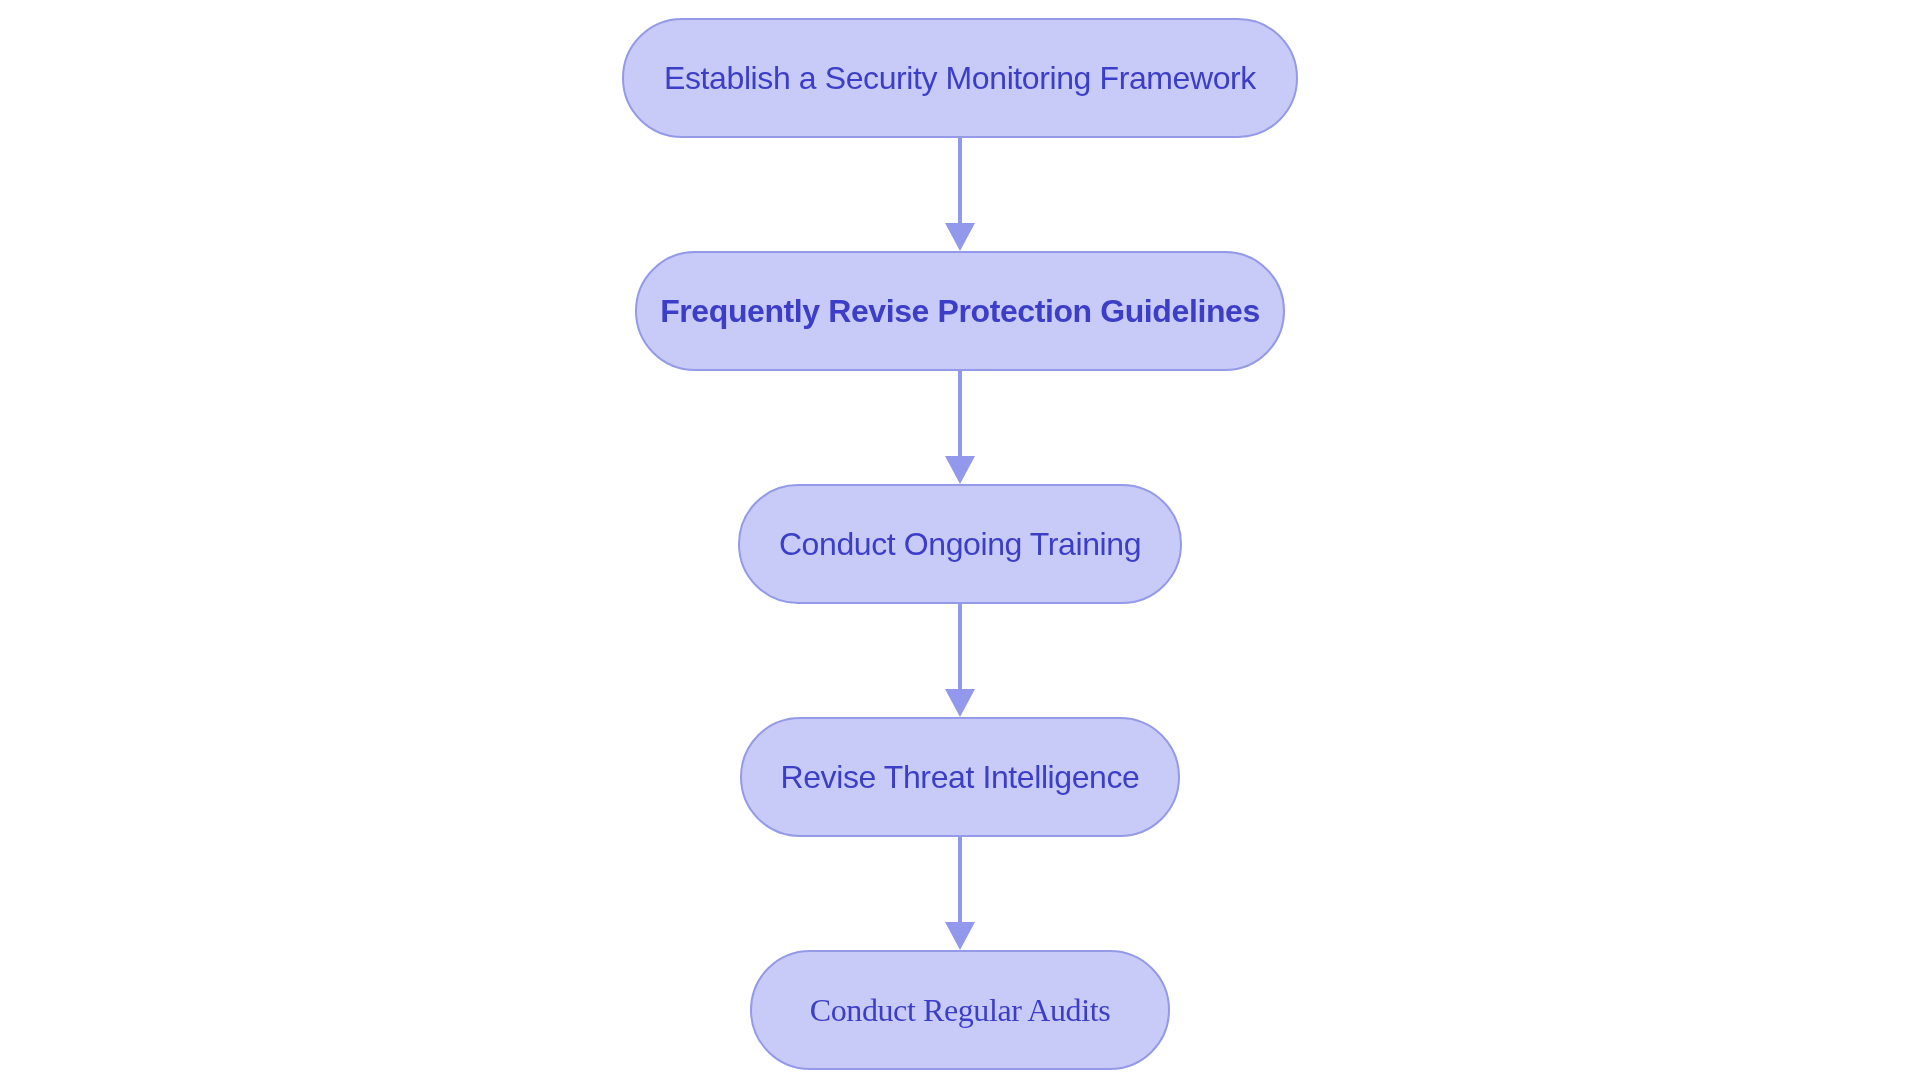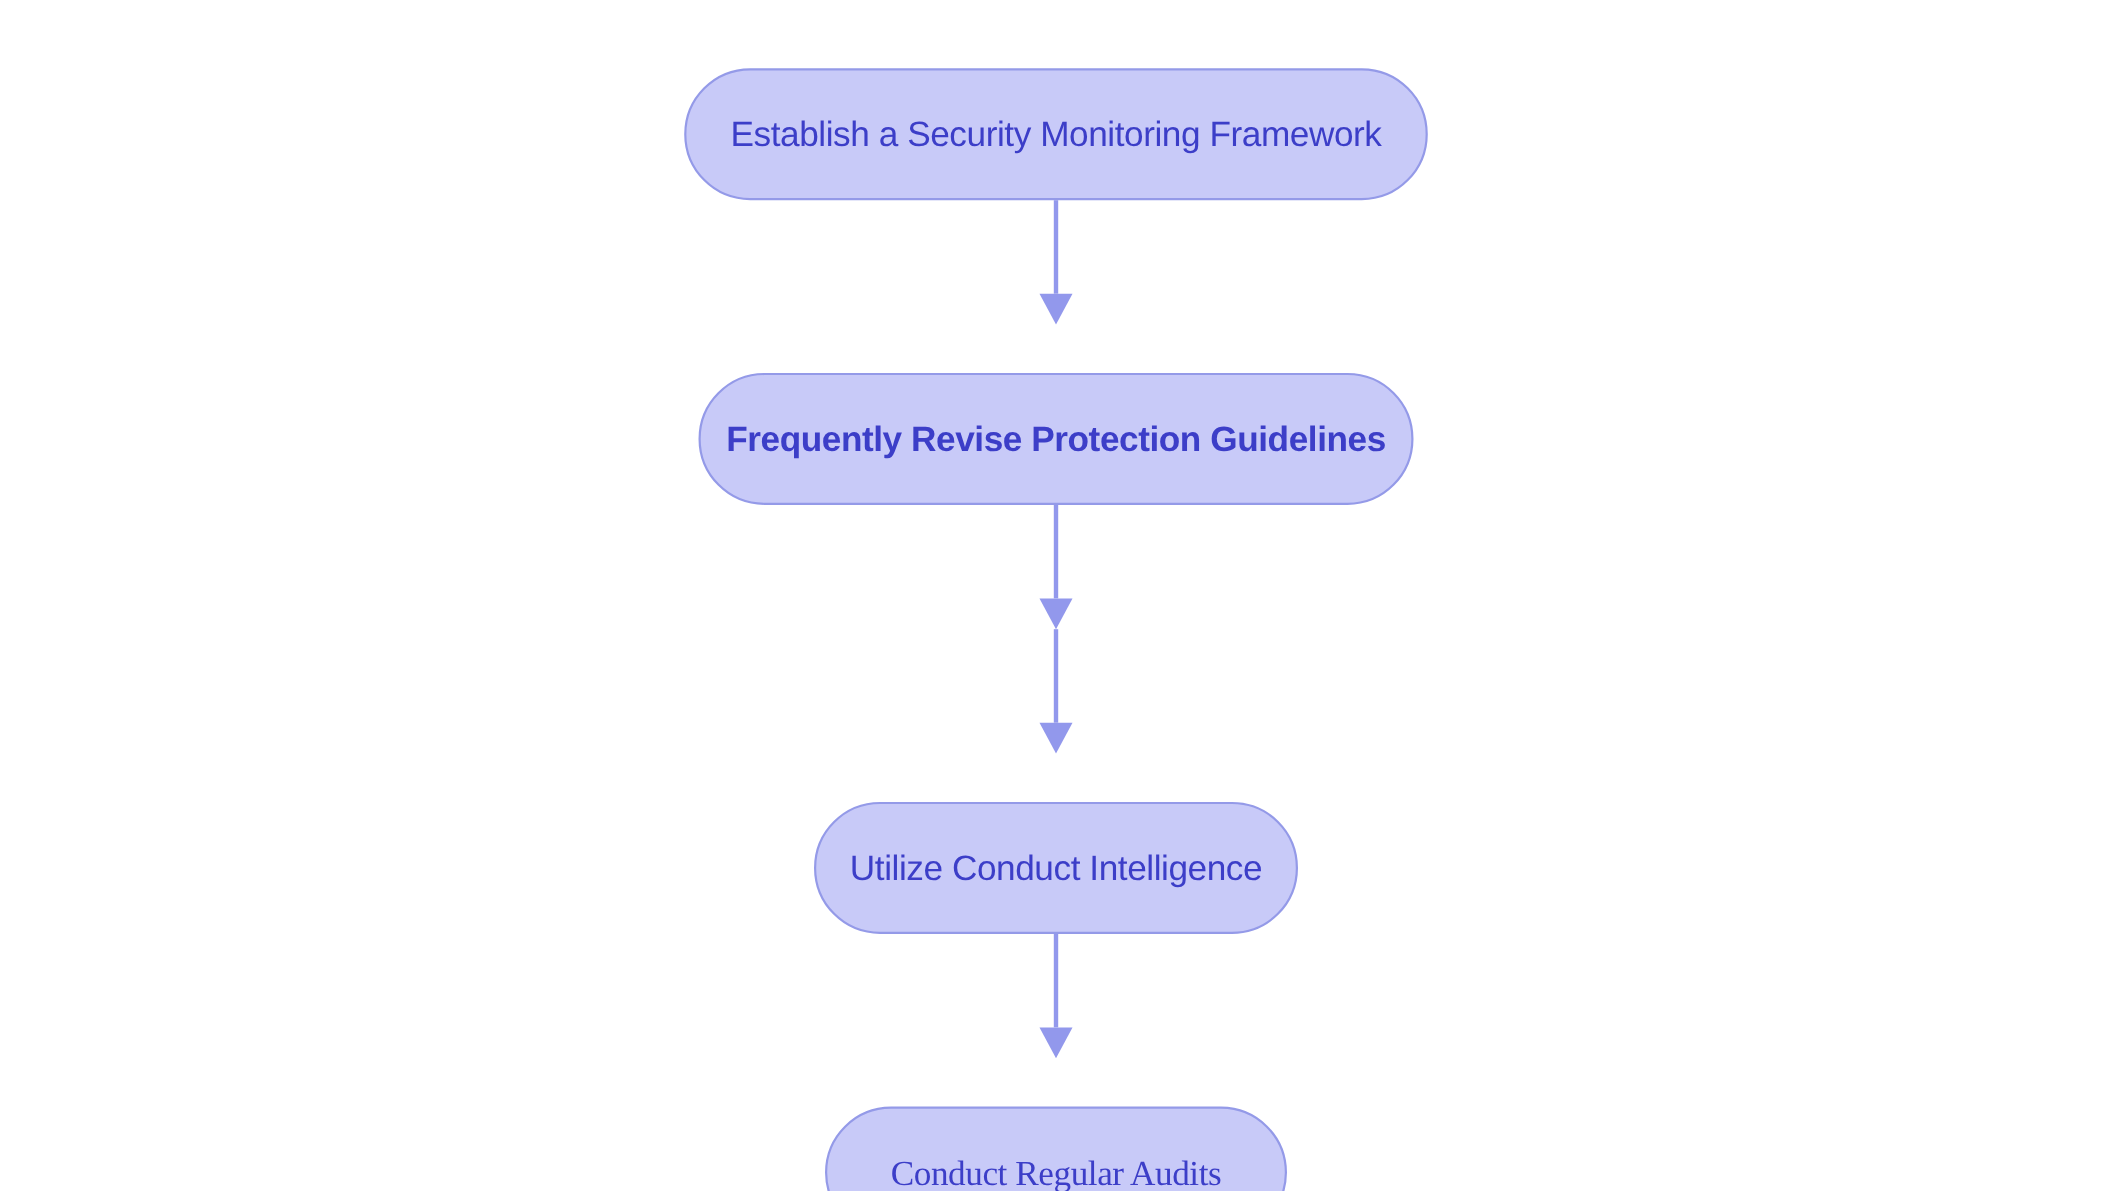--- a/index.html
+++ b/index.html
@@ -29,21 +29,20 @@
     border: 2px solid var(--node-border, #949ae8);
     color: var(--node-text, #3c3ec8);
     display: flex;
     align-items: center;
     justify-content: center;
     text-align: center;
     font-size: 32px;
     letter-spacing: -0.4px;
     white-space: nowrap;
     flex: 0 0 auto;
-    margin-top: 44px;
   }
   .node-0 { width: 676px; }
   .node-1 { width: 650px; font-weight: bold; }
   .node-2 { width: 444px; }
   .node-3 { width: 440px; }
   .node-4 { width: 420px; font-family: Liberation Serif, serif; }
   .connector {
     flex: 0 0 auto;
     height: 113px;
     display: flex;
@@ -78,28 +77,31 @@
 
   <div class="flow-node node-1">
     <span>Frequently Revise Protection Guidelines</span>
   </div>
 
   <div class="connector">
     <div class="shaft"></div>
     <div class="head"></div>
   </div>
 
+  <div class="flow-node node-2">
+    <span>Conduct Ongoing Training</span>
+  </div>
 
   <div class="connector">
     <div class="shaft"></div>
     <div class="head"></div>
   </div>
 
   <div class="flow-node node-3">
-    <span>Utilize Conduct Intelligence</span>
+    <span>Revise Threat Intelligence</span>
   </div>
 
   <div class="connector">
     <div class="shaft"></div>
     <div class="head"></div>
   </div>
 
   <div class="flow-node node-4">
     <span>Conduct Regular Audits</span>
   </div>

